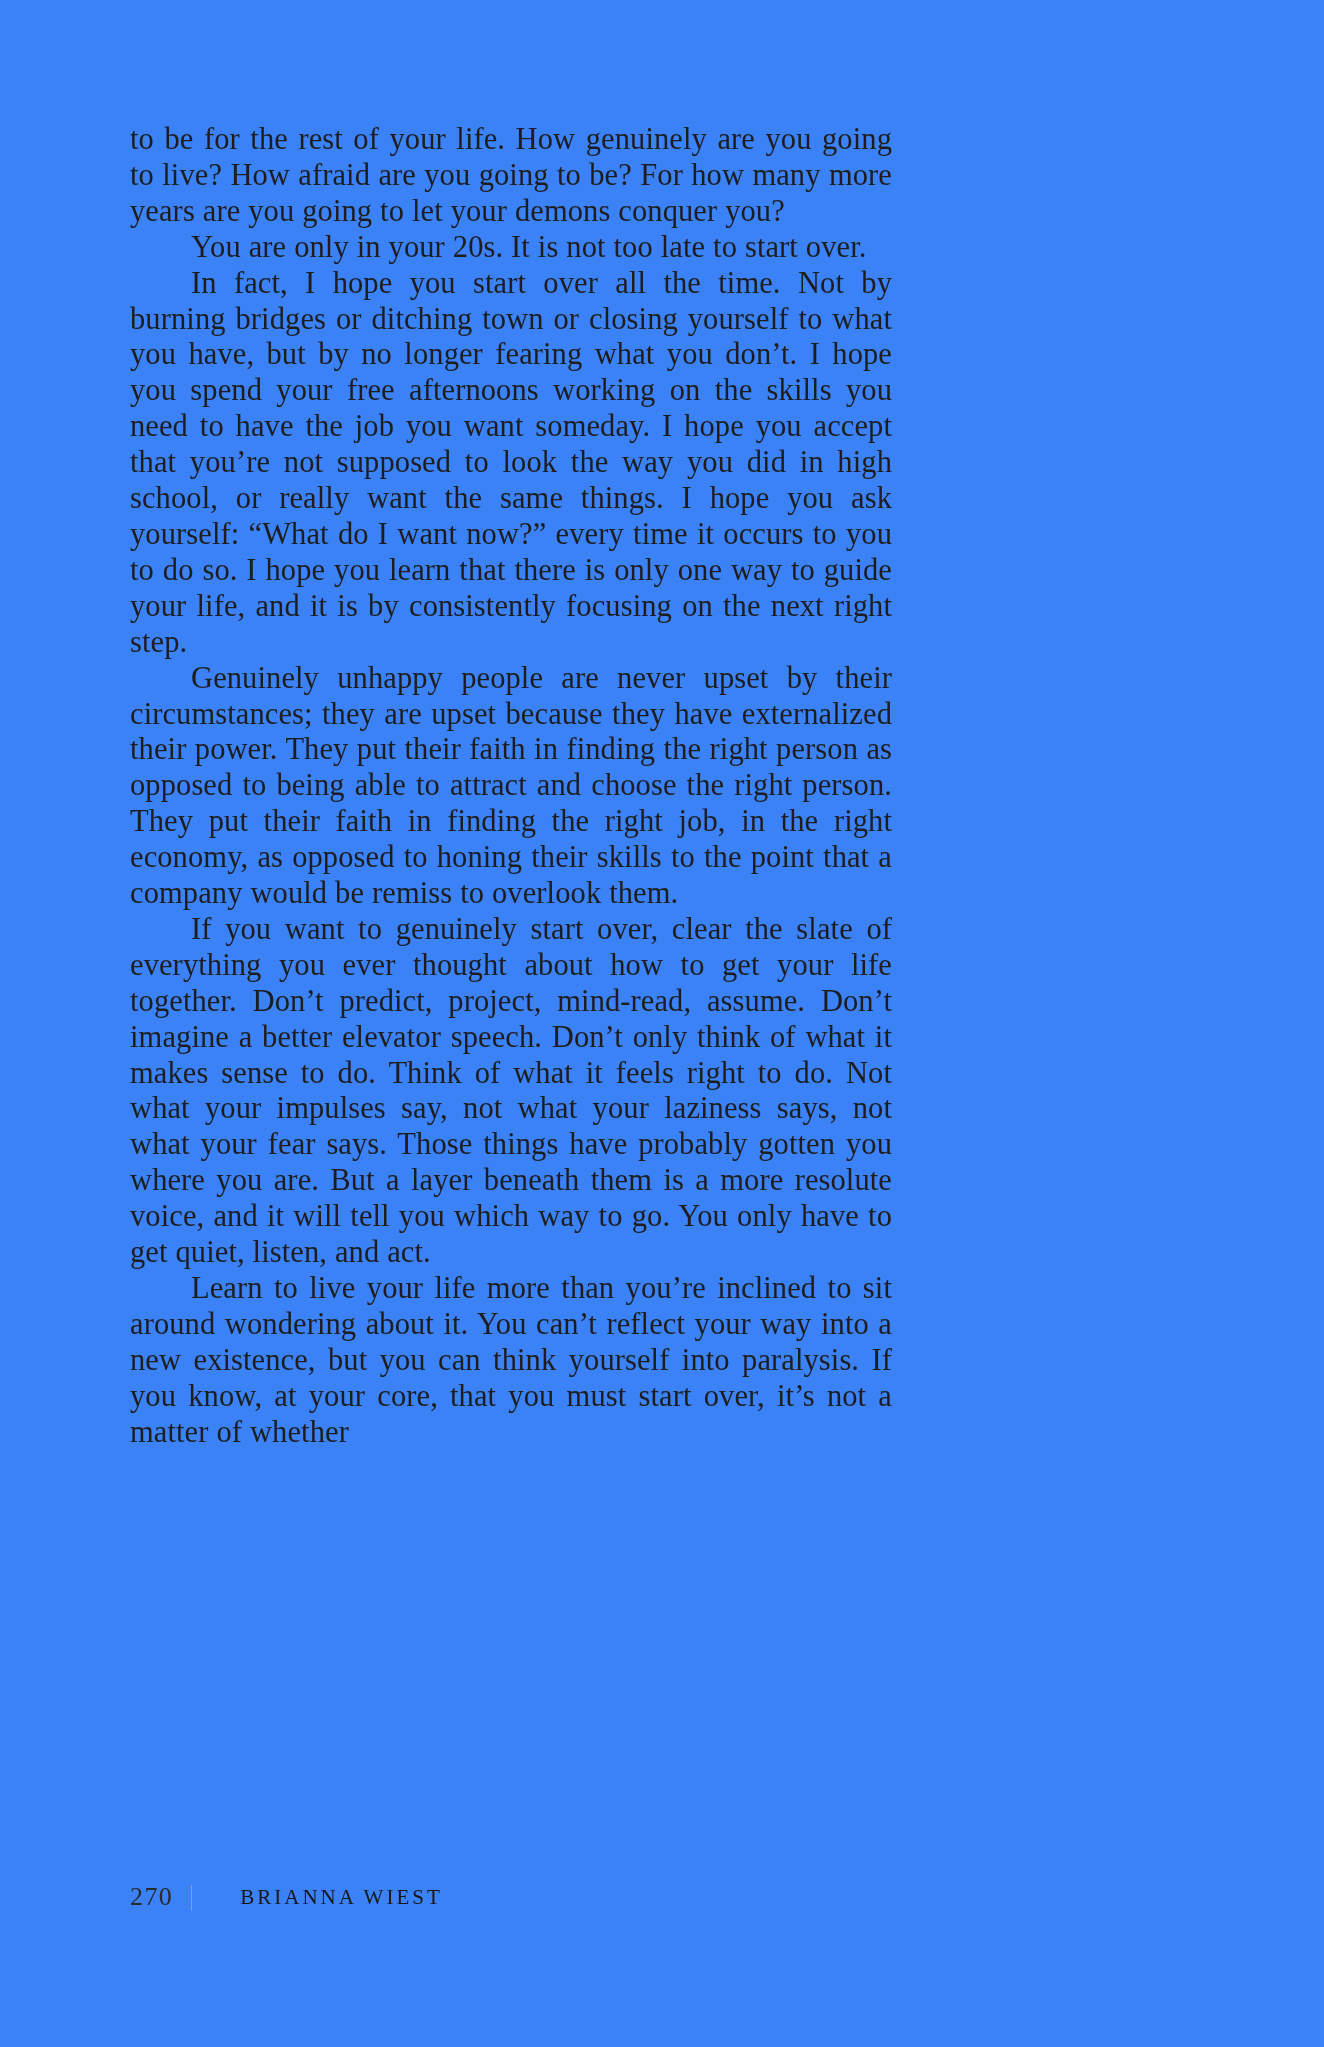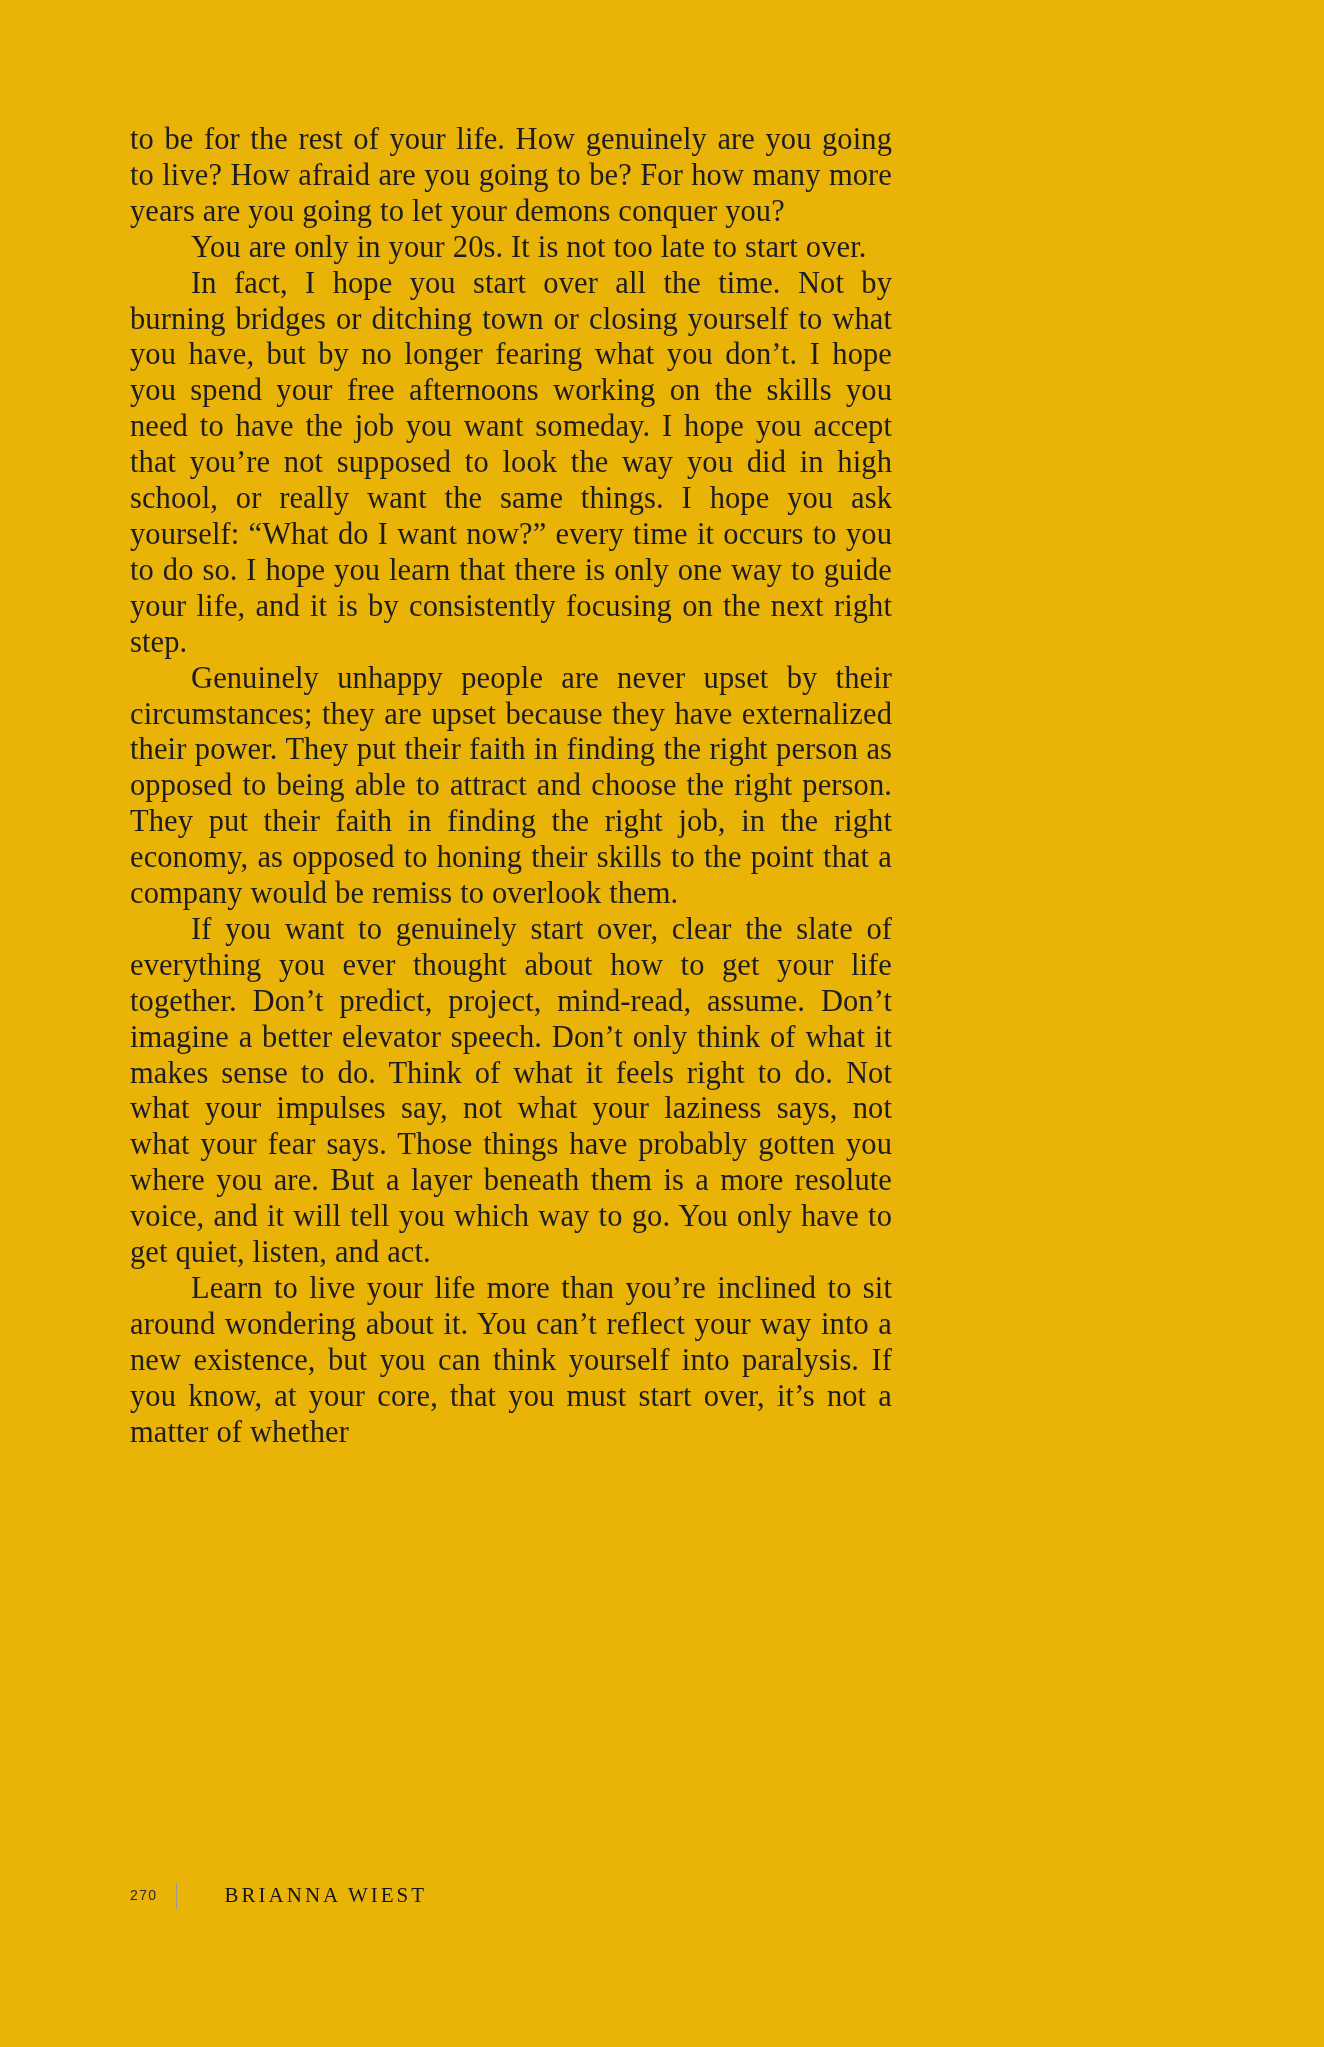--- a/index.html
+++ b/index.html
@@ -12,21 +12,21 @@
   body {
     font-family: "Liberation Serif", "DejaVu Serif", serif;
     color: #1b1b1b;
   }
 
   .page {
     position: relative;
     width: 1324px;
     height: 2047px;
     margin: 0 auto;
-    background: #eab308;
+    background: #3b82f6;
     overflow: hidden;
     box-sizing: border-box;
   }
 
   
   .text-block {
     position: absolute;
     left: 130px;
     top: 122px;
     width: 762px;
@@ -58,24 +58,24 @@
   .footer {
     position: absolute;
     left: 130px;
     top: 1882px;
     display: flex;
     align-items: center;
     gap: 0;
   }
 
   .folio {
-    font-size: 14px;
+    font-size: 26px;
     letter-spacing: 1.4px;
     color: #2a2a2c;
-    font-family: Liberation Sans, sans-serif;
+    font-family: Liberation Serif, serif;
   }
 
   .folio-divider {
     display: inline-block;
     width: 1px;
     height: 26px;
     background: #9a9a9e;
     margin: 0 16px 0 18px;
     position: relative;
     top: 1px;

